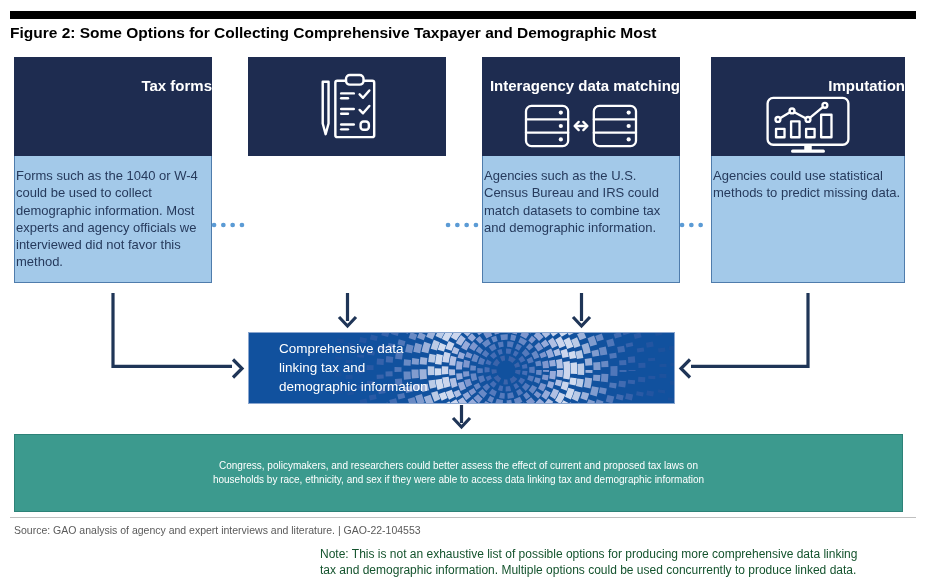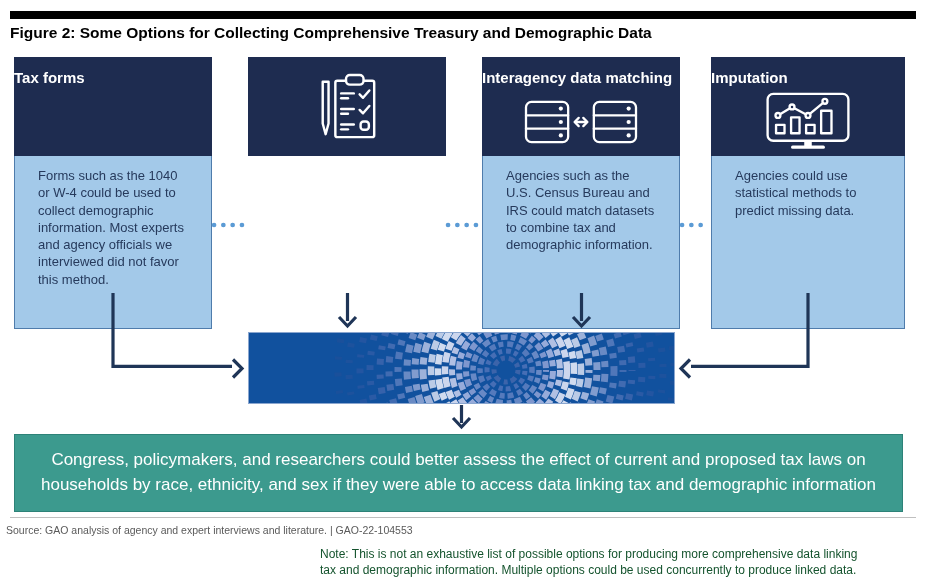--- a/index.html
+++ b/index.html
@@ -5,63 +5,63 @@
   html,body{margin:0;padding:0;background:#fff}
   #fig{position:relative;width:926px;height:586px;background:#fff;overflow:hidden;
        font-family:"Liberation Sans",sans-serif;}
   .abs{position:absolute}
   #top-rule{left:10px;top:11px;width:906px;height:8px;background:var(--black,#000)}
   #fig-title{left:10px;top:24px;font-size:15.5px;font-weight:bold;color:#000;white-space:nowrap}
 
   .opt{position:absolute;top:57px;height:236px}
   .opt-head{width:100%;height:99px;background:var(--header-navy,#1e2c50);color:#fff;
             display:flex;flex-direction:column;box-sizing:border-box}
-  .opt-title{text-align:left;font-weight:bold;font-size:15px;margin-top:12px;line-height:1.25}
+  .opt-title{text-align:right;font-weight:bold;font-size:15px;margin-top:20px;line-height:1.25}
   .opt-iconwrap{flex:1;display:flex;align-items:center;justify-content:center;overflow:hidden}
-  .opt-body{width:100%;height:173px;background:var(--body-blue,#a3c9e9);
+  .opt-body{width:100%;height:127px;background:var(--body-blue,#a3c9e9);
             border:1px solid var(--body-border,#4f7cac);border-top:none;box-sizing:border-box;
-            padding:11px 23px;font-size:13px;line-height:1.33;color:var(--body-text,#263a5c)}
+            padding:11px 1px;font-size:13px;line-height:1.33;color:var(--body-text,#263a5c)}
 
   #opt-0{left:14px;width:198px}
   #opt-1{left:248px;width:198px}
   #opt-2{left:482px;width:198px}
   #opt-3{left:711px;width:194px}
 
   #hub{left:248px;top:332px;width:427px;height:72px;background:var(--hub-blue,#11519e);
        border:1px solid var(--hub-border,#8aa6cf);box-sizing:border-box;overflow:hidden}
   #hub-label{position:absolute;left:30px;top:50%;transform:translateY(-50%);color:#fff;
              font-size:13.5px;line-height:1.4;white-space:pre-line}
   #hub-pattern{position:absolute;left:0;top:0}
 
   #outcome{left:14px;top:434px;width:889px;height:78px;background:var(--outcome-teal,#3c9a8e);
            border:1px solid var(--teal-border,#2d8278);box-sizing:border-box;
            display:flex;align-items:center;justify-content:center;text-align:center;
-           color:#fff;font-size:17px;line-height:1.45;white-space:pre-line}
+           color:#fff;font-size:10px;line-height:1.45;white-space:pre-line}
 
   #src-rule{left:10px;top:517px;width:906px;height:1px;background:var(--rule-gray,#bfbfbf)}
-  #source{left:6px;top:524px;font-size:10.5px;color:var(--source-gray,#5a5a5a);white-space:nowrap}
+  #source{left:14px;top:524px;font-size:10.5px;color:var(--source-gray,#5a5a5a);white-space:nowrap}
   #note{left:320px;top:547px;width:614px;font-size:12px;color:#14532d;line-height:1.3;white-space:pre-line}
 
   #connectors{position:absolute;left:0;top:0;pointer-events:none;z-index:5}
   .flow{stroke:var(--arrow-navy,#1f3557);stroke-width:3.2;fill:none;stroke-linejoin:miter}
   .dots{stroke:var(--dot-blue,#5b9bd5);stroke-width:4.6;stroke-linecap:round;
         stroke-dasharray:0.1 9.2;fill:none}
 
   .wicon{stroke:#ffffff;fill:none;stroke-width:2.5;stroke-linejoin:round;stroke-linecap:round}
   .wfill{fill:#ffffff;stroke:none}
   .ring{fill:none}
   svg{display:block}
 </style>
 </head>
 <body>
 
 <div id="fig">
 
   <div class="abs" id="top-rule"></div>
-  <div class="abs" id="fig-title">Figure 2: Some Options for Collecting Comprehensive Treasury and Demographic Data</div>
+  <div class="abs" id="fig-title">Figure 2: Some Options for Collecting Comprehensive Taxpayer and Demographic Most</div>
 
   <div class="opt" id="opt-0">
     <div class="opt-head">
       <div class="opt-title">Tax forms</div>
     </div>
     <div class="opt-body">Forms such as the 1040 or W-4 could be used to collect demographic information. Most experts and agency officials we interviewed did not favor this method.</div>
   </div>
 
   <div class="opt" id="opt-1">
     <div class="opt-head">
@@ -152,20 +152,23 @@
         <circle class="ring" r="99" stroke="#8fa2d4" stroke-width="7" stroke-dasharray="6 7 8 6" stroke-dashoffset="9" opacity="0.7"></circle>
         <circle class="ring" r="108" stroke="#7b91cb" stroke-width="7" stroke-dasharray="5 8 7 7" stroke-dashoffset="14" opacity="0.6"></circle>
         <circle class="ring" r="117" stroke="#6a82c1" stroke-width="7" stroke-dasharray="5 9 6 8" stroke-dashoffset="3" opacity="0.55"></circle>
         <circle class="ring" r="126" stroke="#5b74b8" stroke-width="7" stroke-dasharray="4 10 6 9" stroke-dashoffset="19" opacity="0.5"></circle>
         <circle class="ring" r="136" stroke="#4f69ae" stroke-width="7" stroke-dasharray="4 11 5 10" stroke-dashoffset="8" opacity="0.4"></circle>
         <circle class="ring" r="146" stroke="#455fa5" stroke-width="7" stroke-dasharray="3 12 5 11" stroke-dashoffset="25" opacity="0.35"></circle>
         <circle class="ring" r="157" stroke="#3d569c" stroke-width="7" stroke-dasharray="3 13 4 12" stroke-dashoffset="12" opacity="0.3"></circle>
         <circle class="ring" r="168" stroke="#365092" stroke-width="7" stroke-dasharray="3 14 4 13" stroke-dashoffset="6" opacity="0.25"></circle>
       </g>
     </svg>
+    <div id="hub-label">Comprehensive data
+linking tax and
+demographic information</div>
   </div>
 
   <div class="abs" id="outcome">Congress, policymakers, and researchers could better assess the effect of current and proposed tax laws on
 households by race, ethnicity, and sex if they were able to access data linking tax and demographic information</div>
 
   <svg id="connectors" width="926" height="586" viewBox="0 0 926 586">
     <path class="dots" d="M214,225 H246"></path>
     <path class="dots" d="M448,225 H480"></path>
     <path class="dots" d="M682,225 H709"></path>
 

